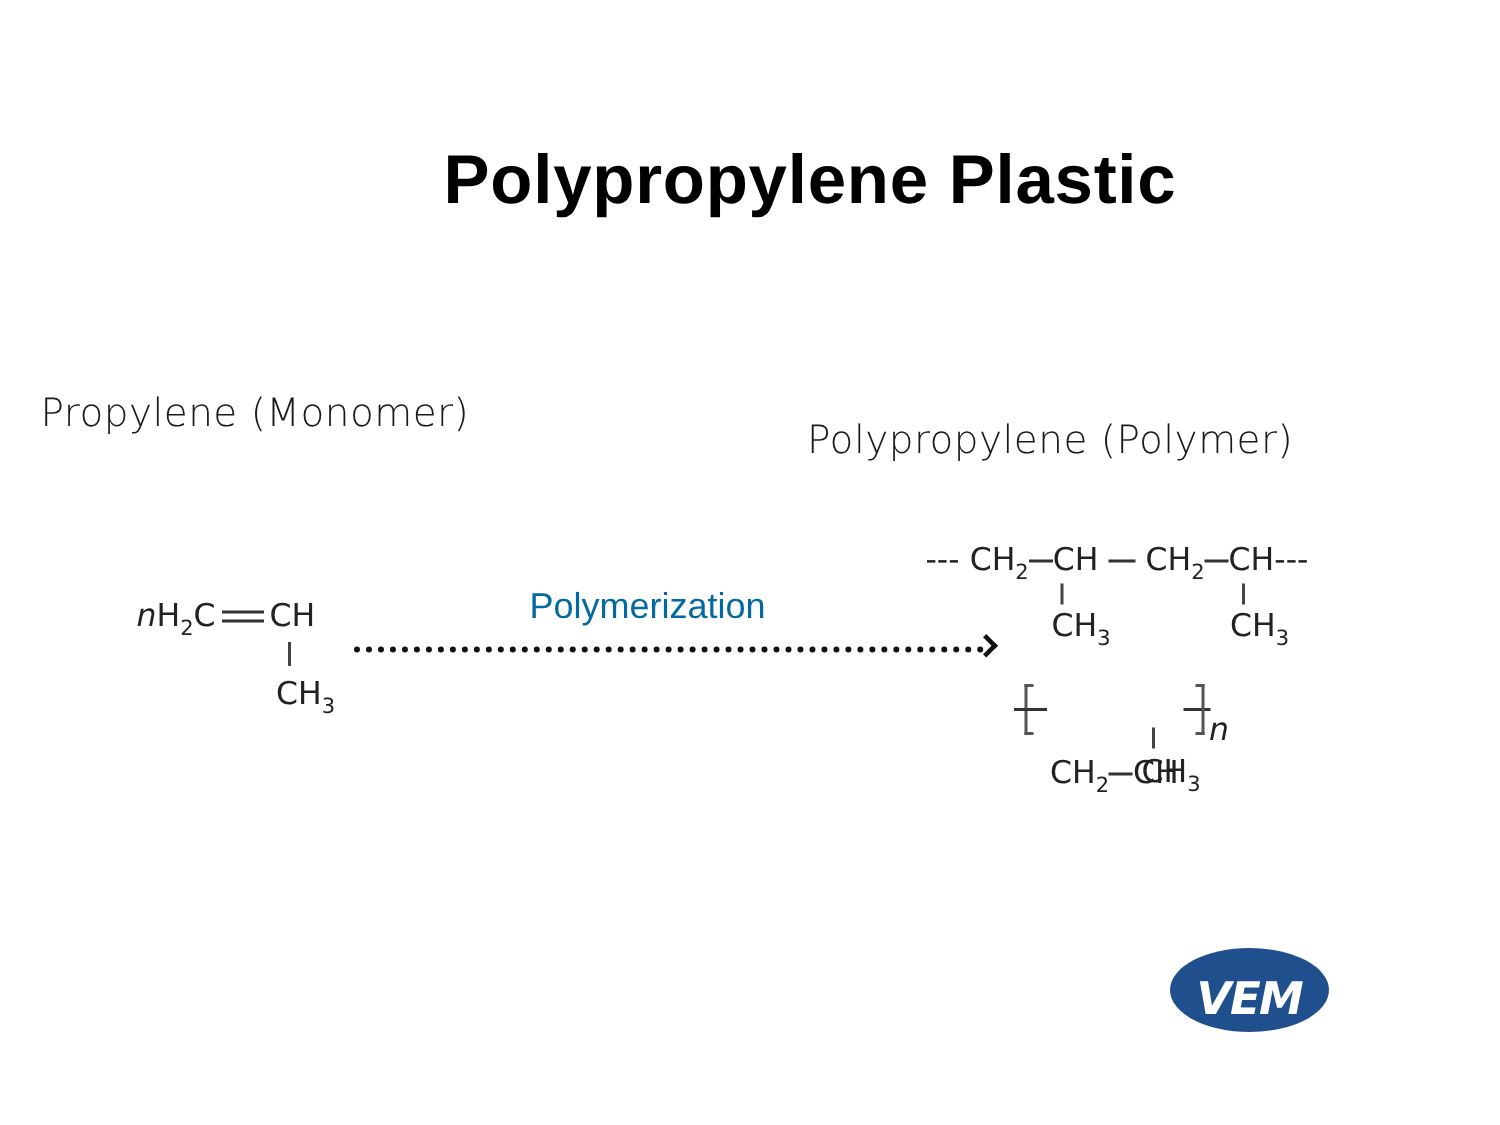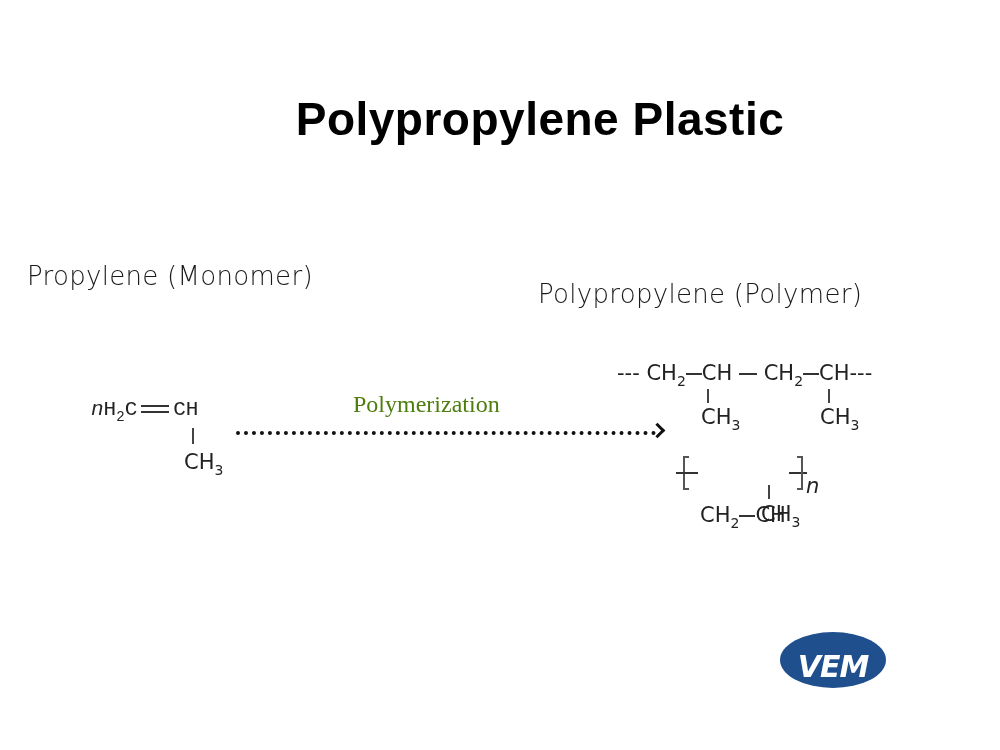--- a/index.html
+++ b/index.html
@@ -16,41 +16,41 @@
       letter-spacing: 0.3px;
     }
     .h-left { left: 27px; top: 261px; }
     .h-right { left: 538px; top: 279px; }
     .chem { position: absolute; font-family: "DejaVu Sans", sans-serif; font-size: 21px; color: #222; }
     .sub { font-size: 14px; position: relative; top: 6px; }
     .ital { font-style: italic; }
     .bond-h { display: inline-block; height: 2px; background: #333; vertical-align: middle; }
     .bond-v { position: absolute; width: 2px; background: #444; }
     .dbl { display: inline-block; width: 28px; height: 8px; border-top: 2px solid #333; border-bottom: 2px solid #333; vertical-align: middle; margin: 0 4px; box-sizing: border-box; }
-    .label-poly { position: absolute; left: 353px; top: 391px; font-size: 24px; font-weight: 300; color: #4d7c0f; font-family: Liberation Serif, serif; }
+    .label-poly { position: absolute; left: 353px; top: 391px; font-size: 24px; font-weight: 300; color: #0369a1; font-family: Liberation Sans, sans-serif; }
     .arrow { position: absolute; left: 236px; top: 431px; width: 420px; height: 0; border-top: 4px dotted #111; }
     .arrow-head { position: absolute; left: 652px; top: 425px; width: 8px; height: 8px; border-right: 3px solid #111; border-bottom: 3px solid #111; transform: rotate(-45deg); }
     .bracket { position: absolute; width: 6px; height: 34px; border: 2px solid #555; box-sizing: border-box; }
     .logo {
       position: absolute; left: 780px; top: 632px; width: 106px; height: 56px; border-radius: 50%;
       background: #1f4f8c; display: flex; align-items: center; justify-content: center;
     }
     .logo span {
       color: #fff; font-family: "DejaVu Sans", sans-serif; font-weight: 700; font-size: 30px; letter-spacing: -1px; font-style: italic; margin-top: 13px;
     }
   </style>
 </head>
 <body>
 
 <div class="title">Polypropylene Plastic</div>
 
 <div class="heading h-left">Propylene (Monomer)</div>
 <div class="heading h-right">Polypropylene (Polymer)</div>
 
-<div class="chem" style="left:91px; top:398px;font-family:Liberation Mono, monospace;">
+<div class="chem" style="left:91px; top:398px;">
   <span class="ital">n</span><span>H</span><span class="sub">2</span><span>C</span><span class="dbl"></span><span>CH</span>
 </div>
 <div class="bond-v" style="left:192px; top:428px; height:16px;"></div>
 <div class="chem" style="left:184px; top:450px;">
   <span>CH</span><span class="sub">3</span>
 </div>
 
 <div class="label-poly">Polymerization</div>
 <div class="arrow"></div>
 <div class="arrow-head"></div>

